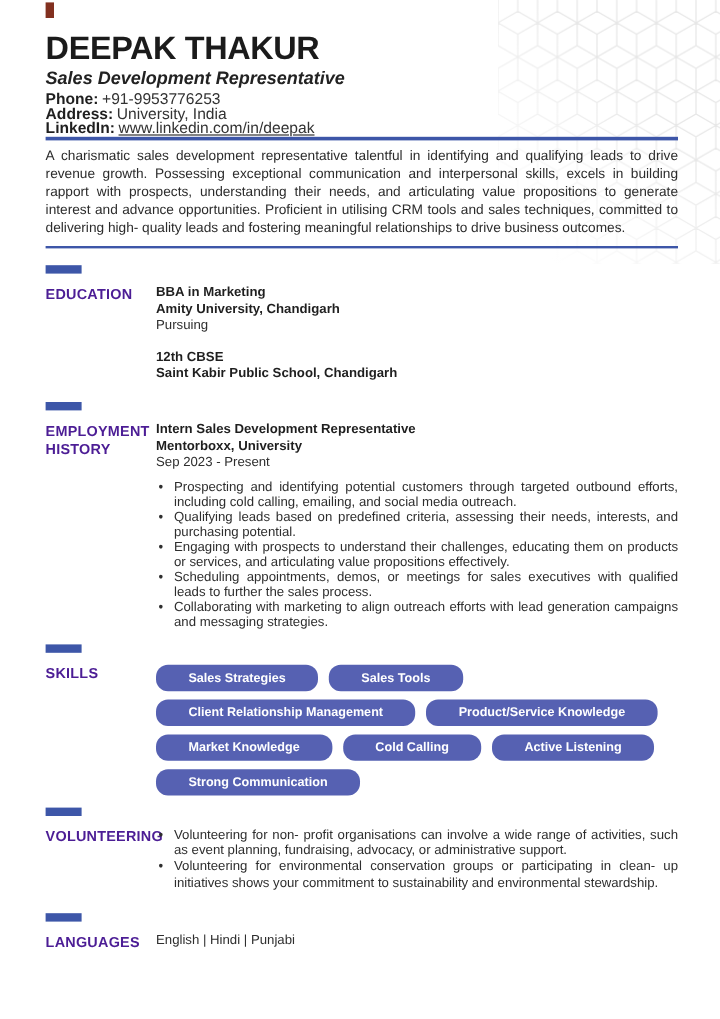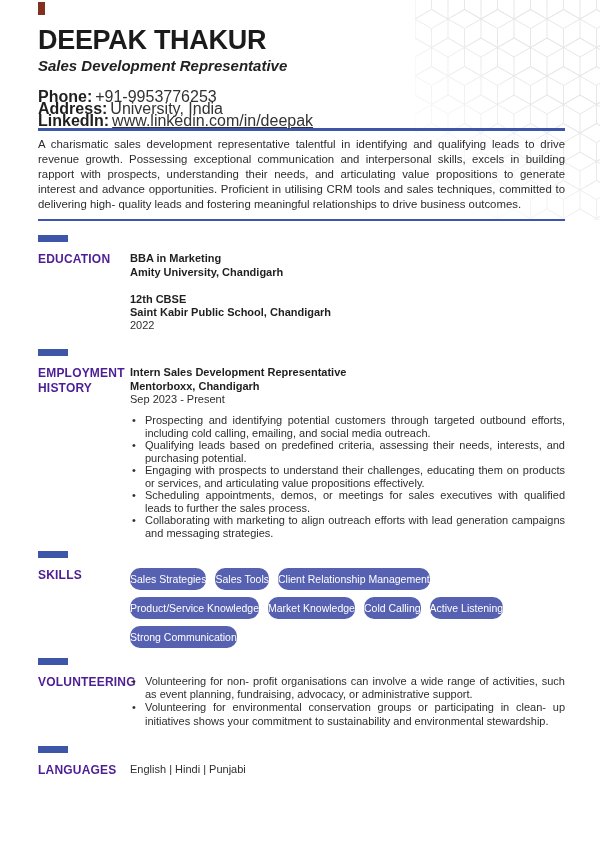--- a/index.html
+++ b/index.html
@@ -8,21 +8,21 @@
     font-family:"Liberation Sans", sans-serif; color:#2e2e2e; overflow:hidden;
   }
   .hex-decor { position:absolute; top:0; right:0; z-index:0; }
   .hex-fade { position:absolute; top:0; right:0; width:185px; height:220px; z-index:0;
     background:linear-gradient(225deg, rgba(255,255,255,0) 35%, #ffffff 88%); }
   .corner-mark { position:absolute; left:38px; top:2px; width:7px; height:13px; background:#82301f; z-index:2; }
   .content { position:relative; z-index:1; padding:27px 35px 0 38px; }
 
   .name { font-size:27px; line-height:27px; font-weight:bold; color:#1b1b1b; letter-spacing:-0.3px; }
   .role { margin-top:4px; font-size:15px; line-height:16px; font-style:italic; font-weight:bold; color:#222; }
-  .contact { margin-top:17px; font-size:16px; line-height:11.8px; color:#333; }
+  .contact { margin-top:3px; font-size:13px; line-height:11.8px; color:#333; }
   .contact b { color:#1f1f1f; }
   .contact .val { margin-left:3px; }
   .contact a { color:#333; text-decoration:underline; }
 
   .rule { height:2.5px; background:#3d56a8; margin-top:2px; }
   .rule2 { height:2.5px; background:#3d56a8; }
   .summary { margin-top:6px; margin-bottom:7px; font-size:11.4px; line-height:15px; text-align:justify; color:#2c2c2c; }
 
   .section { display:grid; grid-template-columns:92px 1fr; }
   .sec-label .bar { width:30px; height:7px; background:#3d56a8; }
@@ -39,21 +39,21 @@
   .edu-entry + .edu-entry { margin-top:14px; }
 
   .bullets { margin-top:8px; }
   .emp-bullets { line-height:12.5px; }
   .bullet { display:flex; }
   .bullet .dot { flex:none; width:13px; padding-left:2px; }
   .bullet .txt { flex:1; text-align:justify; }
 
   .pills { display:flex; flex-wrap:wrap; gap:7px 9px; max-width:420px; }
   .pill { background:#5661b2; color:#ffffff; font-size:10.5px; line-height:12px;
-    padding:5px 0; border-radius:10px; white-space:nowrap; text-align:center; }
+    padding:5px 27px; border-radius:10px; white-space:nowrap; text-align:center;font-weight:bold; }
 
   .vol-bullets { margin-top:0; }
 </style>
 </head>
 <body>
 
 <div class="page">
 
   <svg class="hex-decor" width="185" height="220" xmlns="http://www.w3.org/2000/svg">
     <defs>
@@ -95,37 +95,37 @@
 
     <div class="section mt-edu">
       <div class="sec-label">
         <div class="bar"></div>
         <h2>EDUCATION</h2>
       </div>
       <div class="sec-content">
         <div class="edu-entry">
           <div class="line-b">BBA in Marketing</div>
           <div class="line-b">Amity University, Chandigarh</div>
+          <div>Pursuing</div>
         </div>
         <div class="edu-entry">
           <div class="line-b">12th CBSE</div>
           <div class="line-b">Saint Kabir Public School, Chandigarh</div>
-          <div>2022</div>
         </div>
       </div>
     </div>
 
     <div class="section mt-emp">
       <div class="sec-label">
         <div class="bar"></div>
         <h2>EMPLOYMENT HISTORY</h2>
       </div>
       <div class="sec-content">
         <div class="line-b">Intern Sales Development Representative</div>
-        <div class="line-b">Mentorboxx, Chandigarh</div>
+        <div class="line-b">Mentorboxx, University</div>
         <div>Sep 2023 - Present</div>
         <div class="bullets emp-bullets">
           <div class="bullet">
               <span class="dot">•</span>
               <span class="txt">Prospecting and identifying potential customers through targeted outbound efforts, including cold calling, emailing, and social media outreach.</span>
             </div>
           <div class="bullet">
               <span class="dot">•</span>
               <span class="txt">Qualifying leads based on predefined criteria, assessing their needs, interests, and purchasing potential.</span>
             </div>

